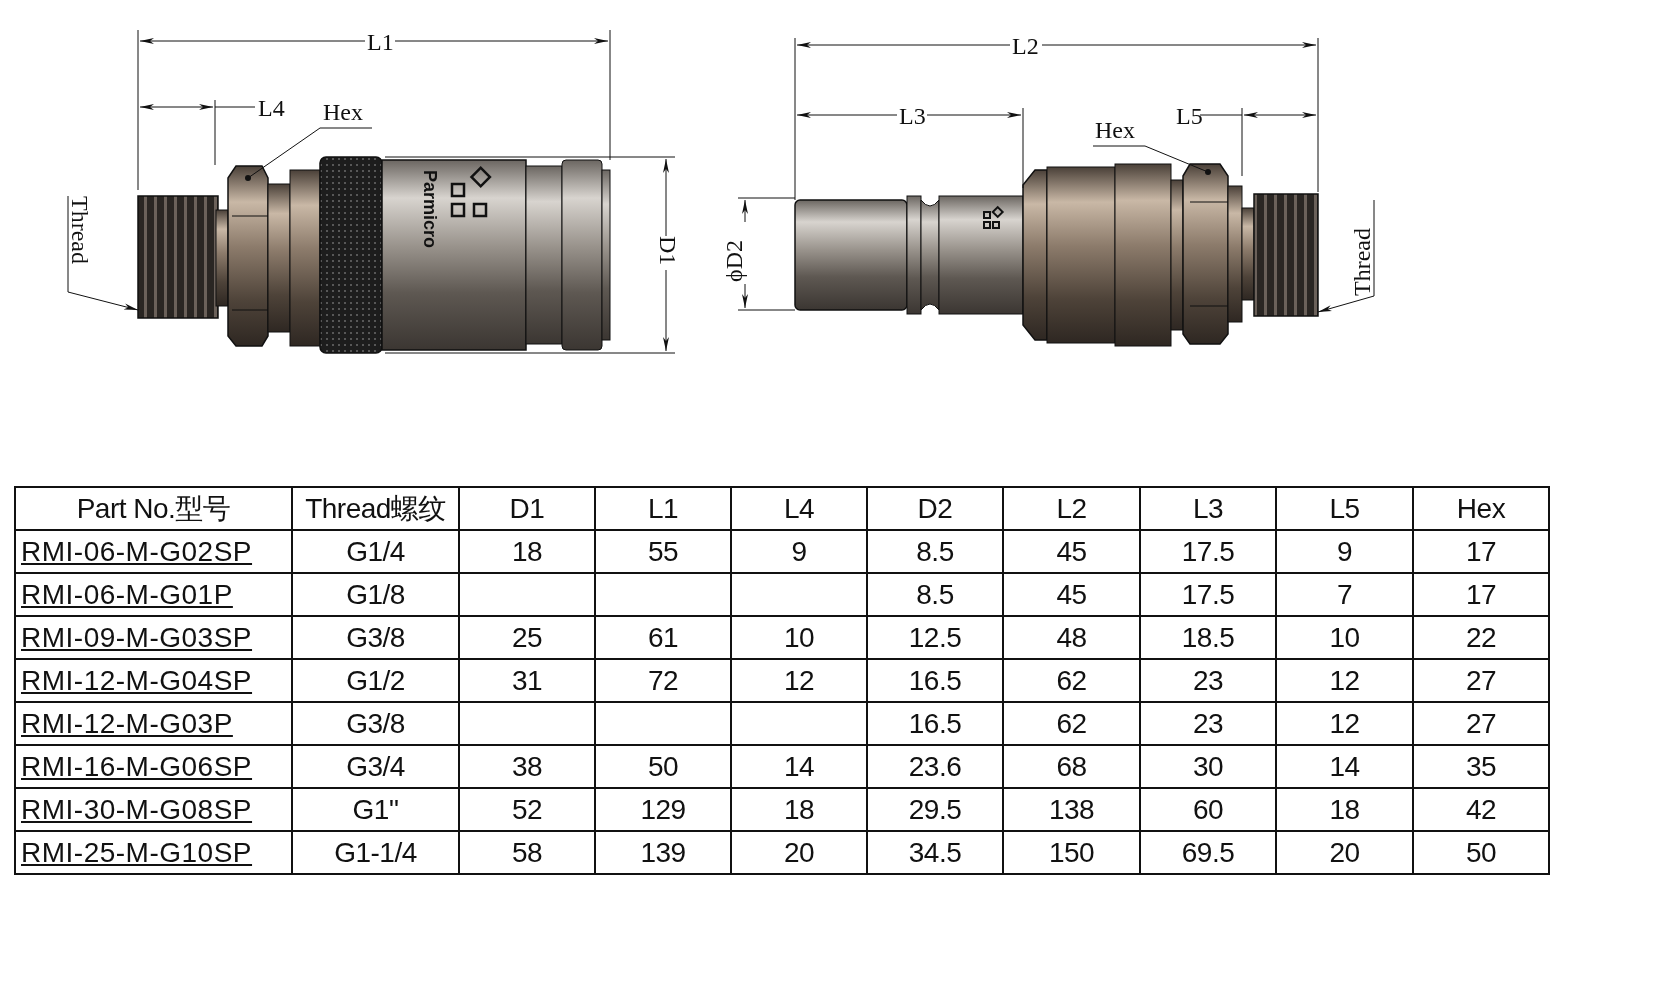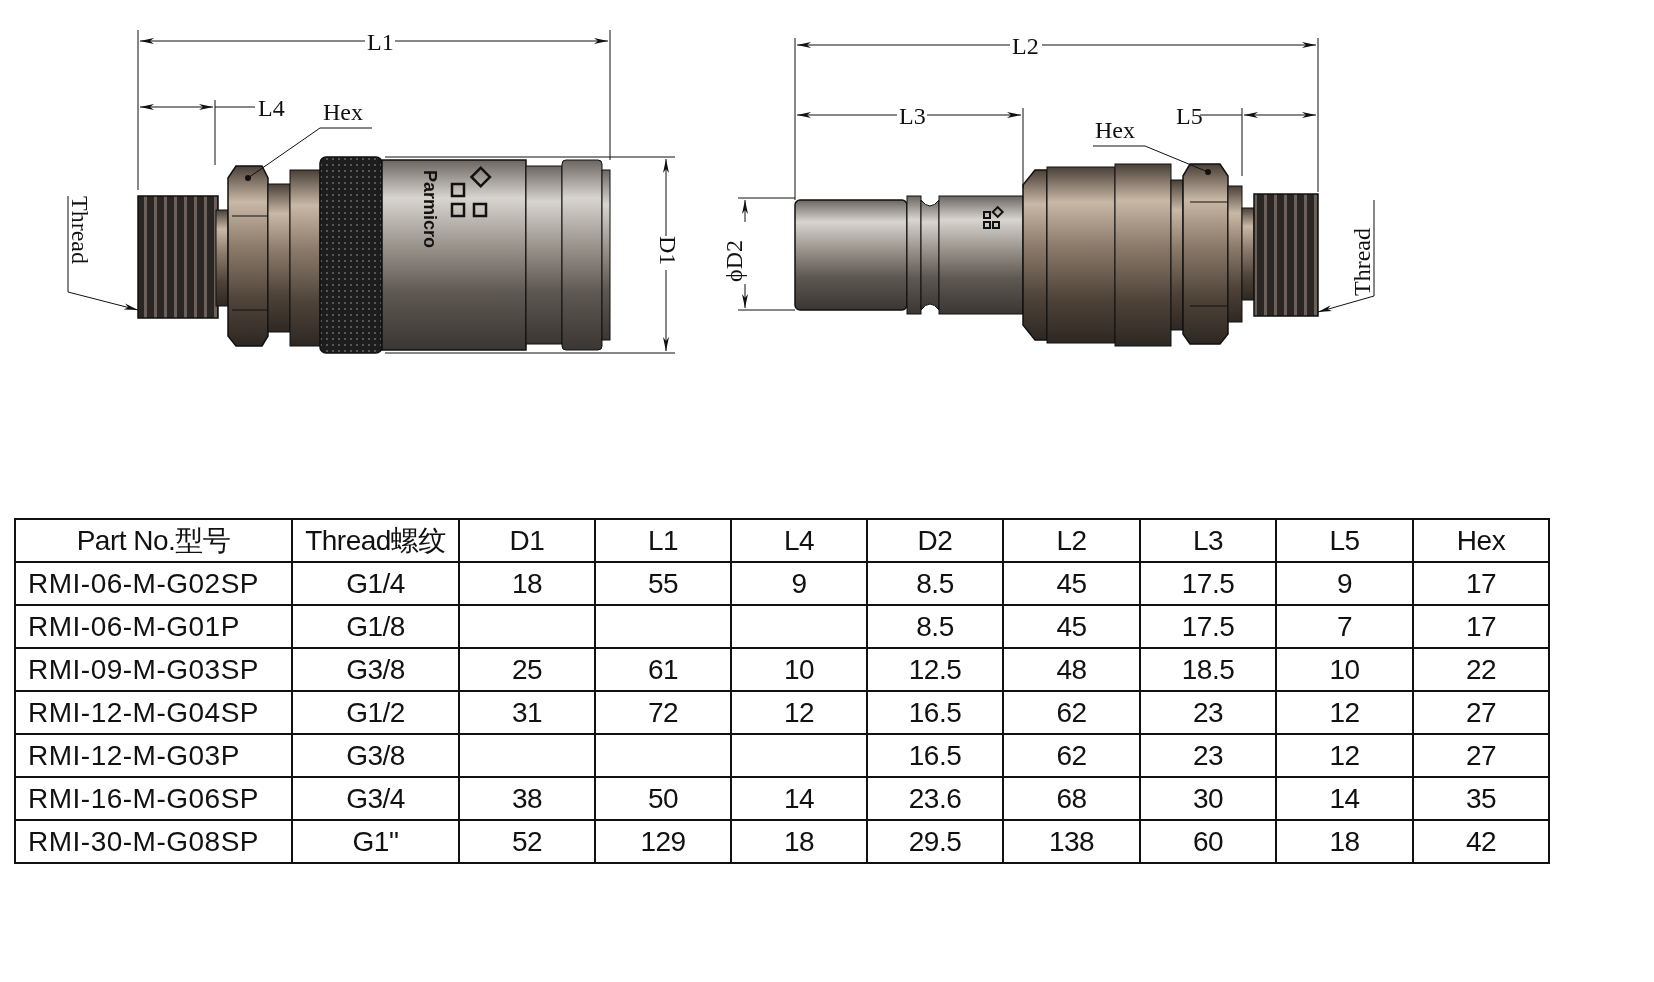--- a/index.html
+++ b/index.html
@@ -2,25 +2,25 @@
 <html><head>
 <meta charset="utf-8">
 <style>
   html, body { margin: 0; padding: 0; background: #ffffff; }
   body { width: 1654px; height: 982px; position: relative; overflow: hidden;
          font-family: "Liberation Sans", "DejaVu Sans", sans-serif; color: #111; }
   .drawing { position: absolute; left: 0; top: 0; width: 1654px; height: 480px; }
   .drawing svg { position: absolute; left: 0; top: 0; }
   .dimtxt { font-family: "Liberation Serif", "DejaVu Serif", serif; font-size: 24px; fill: #111; }
   .spec-table { position: absolute; left: 14px; top: 486px; border-collapse: collapse;
-                table-layout: fixed; margin-top: 32px; }
+                table-layout: fixed; }
   .spec-table th, .spec-table td { border: 2px solid #111; height: 41px; padding: 0;
                 text-align: center; font-size: 28px; font-weight: normal; color: #111;
                 letter-spacing: -0.5px; }
-  .spec-table td.part { text-align: left; padding-left: 12px; letter-spacing: 0.5px; }
+  .spec-table td.part { text-align: left; padding-left: 5px; letter-spacing: 0.5px; text-decoration: underline; }
 </style>
 </head>
 <body>
 
 <div class="drawing">
   <svg width="1654" height="480" viewBox="0 0 1654 480">
     <defs>
       <linearGradient id="steel" x1="0" y1="0" x2="0" y2="1">
         <stop offset="0" stop-color="#6b6661"></stop>
         <stop offset="0.2" stop-color="#d8d4cf"></stop>
@@ -262,14 +262,26 @@
       <td>G1"</td>
       <td>52</td>
       <td>129</td>
       <td>18</td>
       <td>29.5</td>
       <td>138</td>
       <td>60</td>
       <td>18</td>
       <td>42</td>
     </tr>
+    <tr>
+      <td class="part">RMI-25-M-G10SP</td>
+      <td>G1-1/4</td>
+      <td>58</td>
+      <td>139</td>
+      <td>20</td>
+      <td>34.5</td>
+      <td>150</td>
+      <td>69.5</td>
+      <td>20</td>
+      <td>50</td>
+    </tr>
   </tbody>
 </table>
 
 </body></html>

